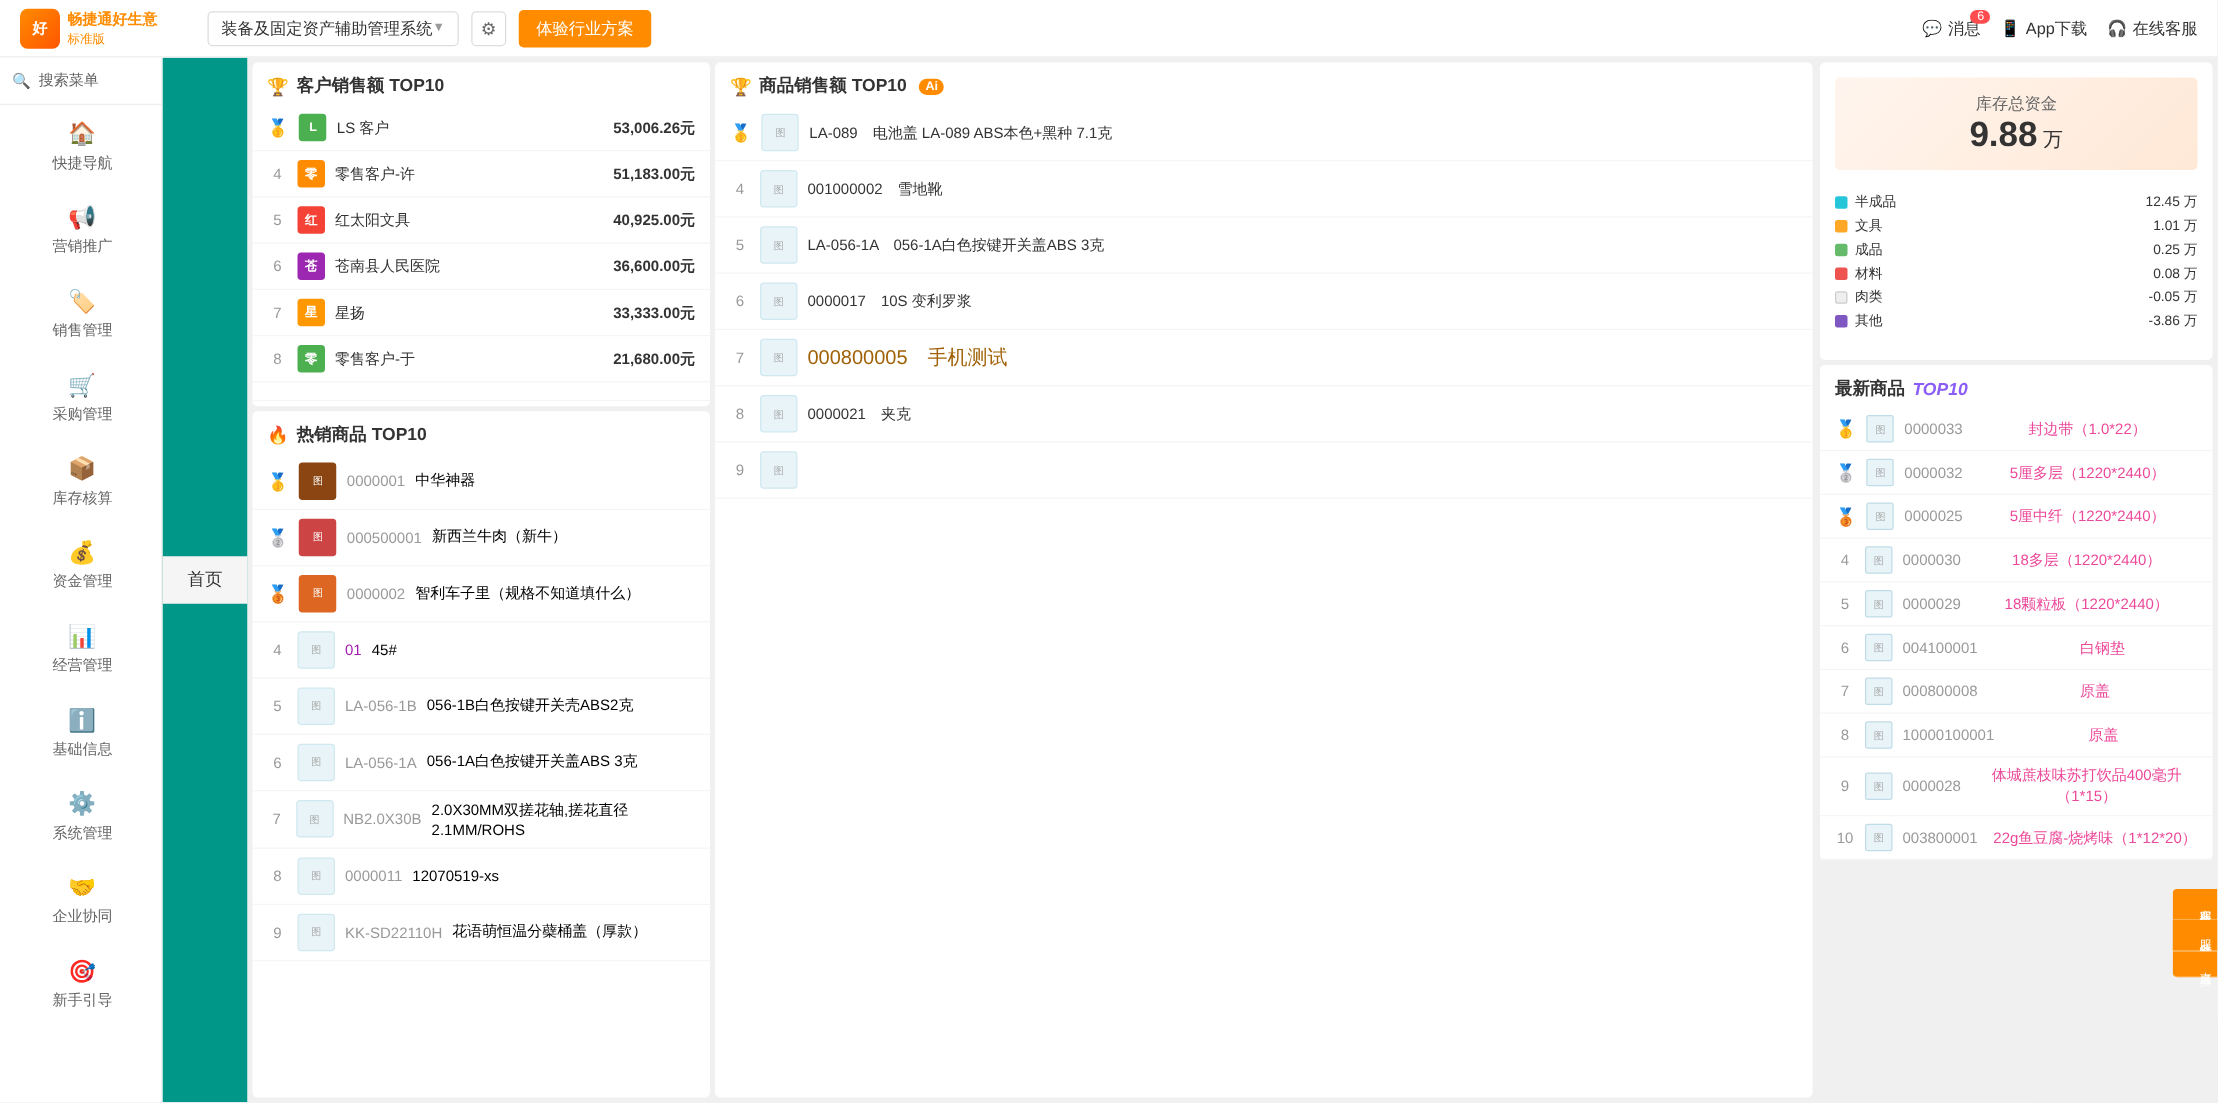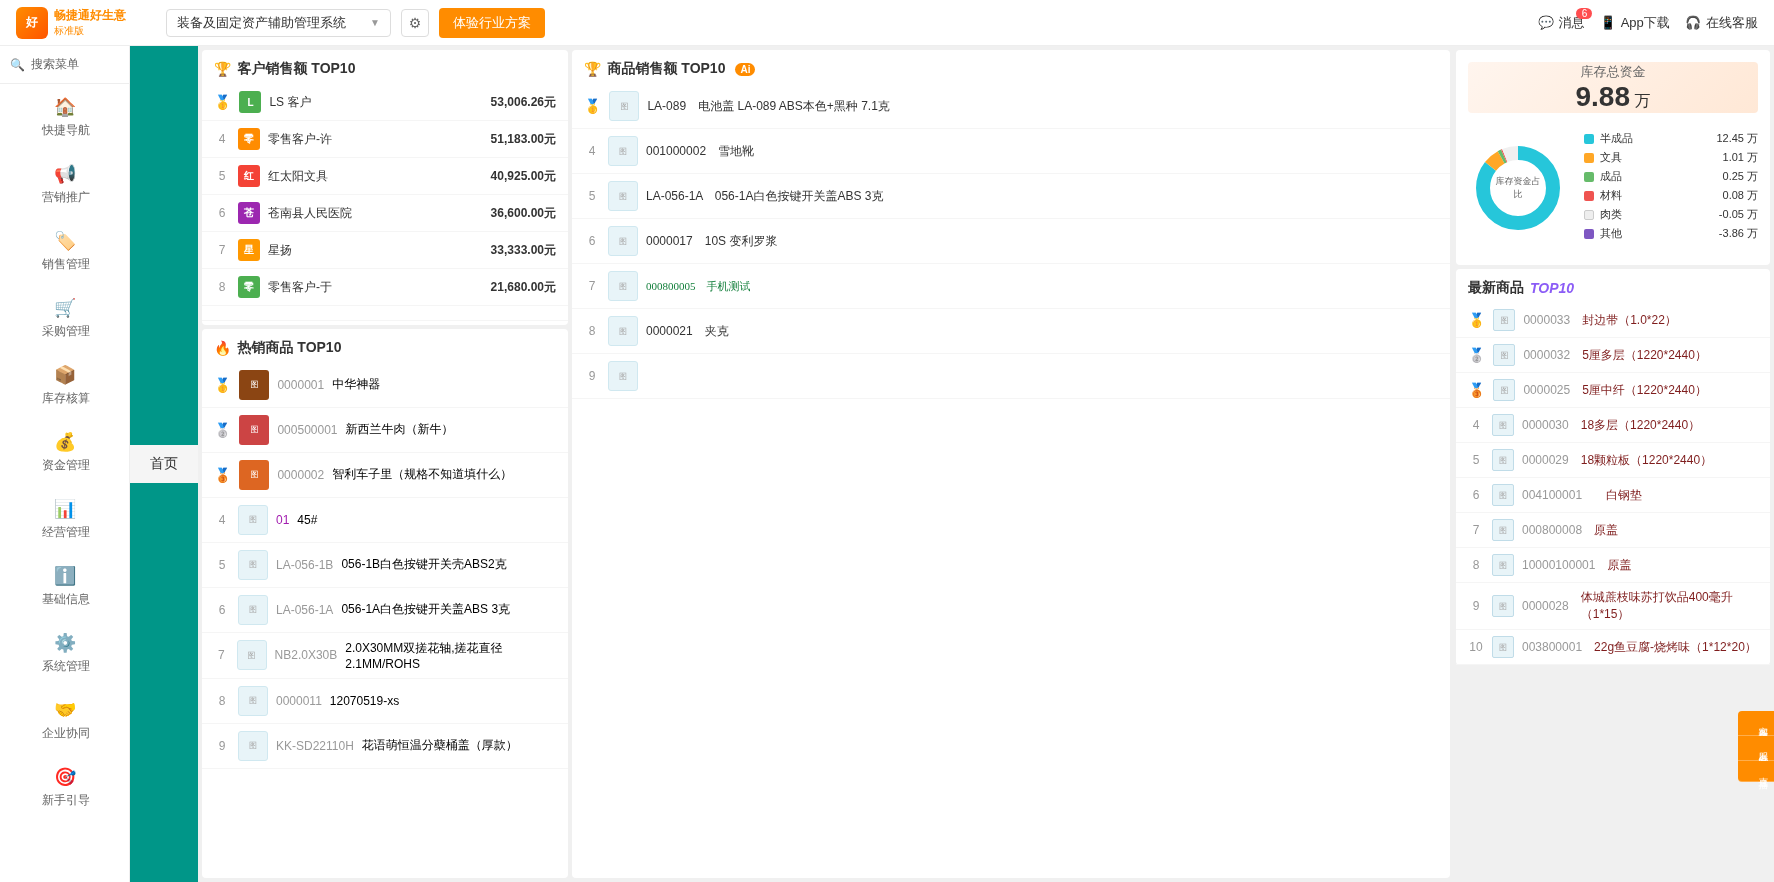--- a/index.html
+++ b/index.html
@@ -31,21 +31,21 @@
     .header-center {
       flex: 1;
       display: flex;
       align-items: center;
       gap: 10px;
       padding-left: 20px;
     }
     .system-selector {
       display: flex;
       align-items: center;
-      gap: 24px;
+      gap: 0;
       border: 1px solid #ddd;
       border-radius: 4px;
       padding: 4px 10px;
       font-size: 13px;
       color: #333;
       cursor: pointer;
     }
     .system-selector .arrow { font-size: 10px; color: #999; }
     .gear-btn {
       width: 28px; height: 28px;
@@ -223,20 +223,21 @@
       width: 30px; height: 30px;
       border-radius: 3px;
       background: #e8f4f8;
       border: 1px solid #d0e8f0;
       display: flex; align-items: center; justify-content: center;
       font-size: 8px; color: #aaa;
       flex-shrink: 0;
     }
     .inventory-total {
       text-align: center;
+      padding: 12px;
       background: linear-gradient(135deg, #fff5ee, #ffe8d6);
       border-radius: 4px;
       margin-bottom: 10px;
     }
 
     
     .chart-area {
       display: flex;
       align-items: center;
       gap: 16px;
@@ -274,21 +275,21 @@
     .new-num { width: 16px; text-align: center; color: #999; }
     .new-thumb {
       width: 22px; height: 22px;
       background: #e8f4f8;
       border: 1px solid #c0dce8;
       border-radius: 2px;
       display: flex; align-items: center; justify-content: center;
       font-size: 8px; color: #aaa;
       flex-shrink: 0;
     }
-    .new-name { flex: 1; color: #7f1d1d; }
+    .new-name { flex: 1; color: #ec4899; text-align: center; }
 
     
     .float-btns {
       position: fixed;
       right: 0;
       bottom: 100px;
       display: flex;
       flex-direction: column;
       z-index: 1000;
     }
@@ -572,21 +573,21 @@
               <span style="flex:1;font-size:12px;color:#333;">LA-056-1A　056-1A白色按键开关盖ABS 3克</span>
             </div>
             <div class="rank-item">
               <span class="rank-num">6</span>
               <div class="product-thumb-placeholder">图</div>
               <span style="flex:1;font-size:12px;color:#333;">0000017　10S 变利罗浆</span>
             </div>
             <div class="rank-item">
               <span class="rank-num">7</span>
               <div class="product-thumb-placeholder">图</div>
-              <span style="flex:1;font-size:11px;color:#15803d;font-family:Liberation Serif, serif;">000800005　手机测试</span>
+              <span style="flex:1;font-size:16px;color:#a16207;">000800005　手机测试</span>
             </div>
             <div class="rank-item">
               <span class="rank-num">8</span>
               <div class="product-thumb-placeholder">图</div>
               <span style="flex:1;font-size:12px;color:#333;">0000021　夹克</span>
             </div>
             <div class="rank-item">
               <span class="rank-num">9</span>
               <div class="product-thumb-placeholder">图</div>
             </div>
@@ -601,35 +602,20 @@
             <div>
               <span style="font-size:13px;color:#666;">库存总资金</span>
             </div>
             <div>
               <span style="font-size:28px;font-weight:bold;color:#333;">9.88</span>
               <span style="font-size:16px;color:#333;">万</span>
             </div>
           </div>
 
           <div class="chart-area">
-            <div class="donut-container">
-              <svg width="100" height="100" viewBox="0 0 100 100">
-
-                <circle cx="50" cy="50" r="35" fill="none" stroke="#26c6da" stroke-width="14" stroke-dasharray="188 220" stroke-dashoffset="0" transform="rotate(-90 50 50)"></circle>
-
-                <circle cx="50" cy="50" r="35" fill="none" stroke="#ffa726" stroke-width="14" stroke-dasharray="14 220" stroke-dashoffset="-188" transform="rotate(-90 50 50)"></circle>
-
-                <circle cx="50" cy="50" r="35" fill="none" stroke="#66bb6a" stroke-width="14" stroke-dasharray="3 220" stroke-dashoffset="-202" transform="rotate(-90 50 50)"></circle>
-
-                <circle cx="50" cy="50" r="35" fill="none" stroke="#ef5350" stroke-width="14" stroke-dasharray="1 220" stroke-dashoffset="-205" transform="rotate(-90 50 50)"></circle>
-
-                <circle cx="50" cy="50" r="35" fill="none" stroke="#f0f0f0" stroke-width="14" stroke-dasharray="16 220" stroke-dashoffset="-206" transform="rotate(-90 50 50)"></circle>
-              </svg>
-              <div class="donut-label-center">库存资金占比</div>
-            </div>
             <div class="legend-list">
               <div class="legend-item">
                 <div class="legend-dot" style="background:#26c6da;"></div>
                 <span class="legend-name">半成品</span>
                 <span class="legend-value">12.45 万</span>
               </div>
               <div class="legend-item">
                 <div class="legend-dot" style="background:#ffa726;"></div>
                 <span class="legend-name">文具</span>
                 <span class="legend-value">1.01 万</span>

